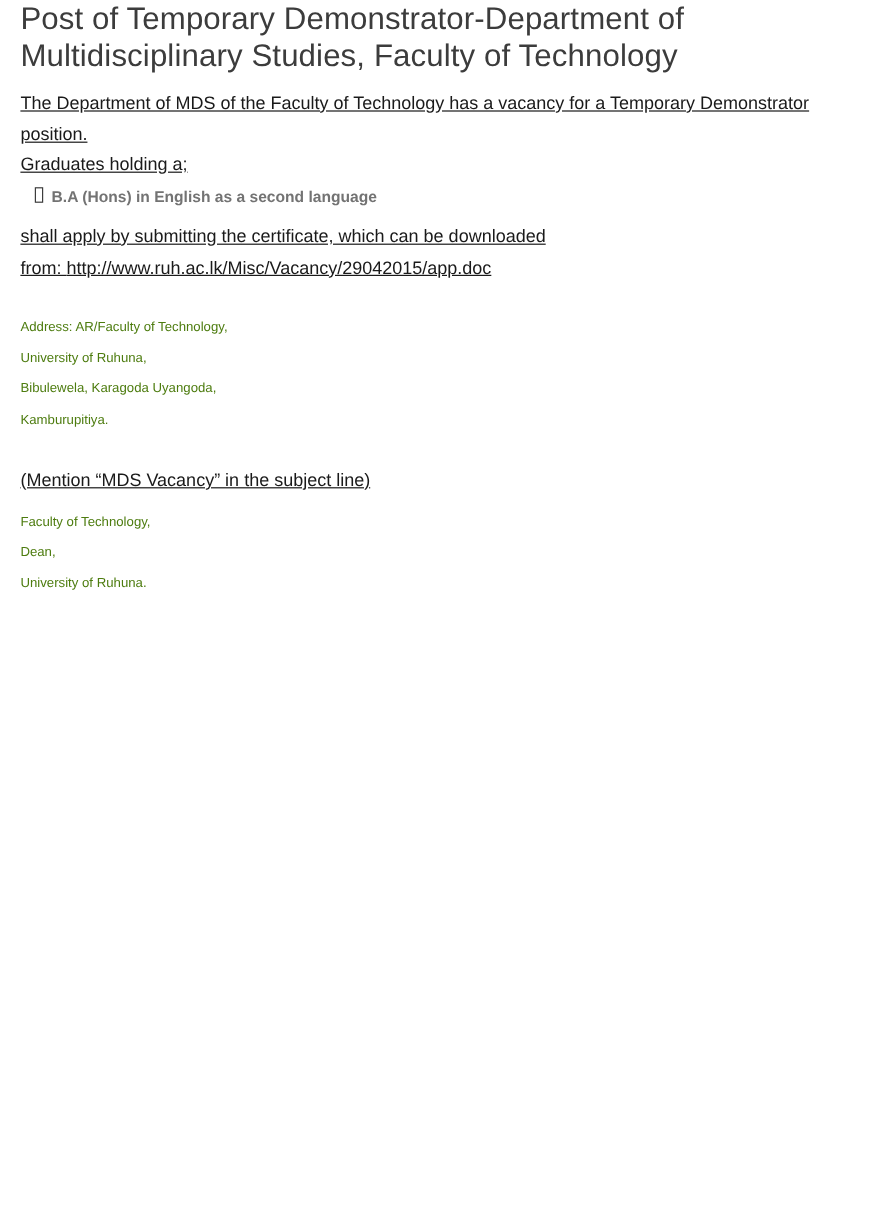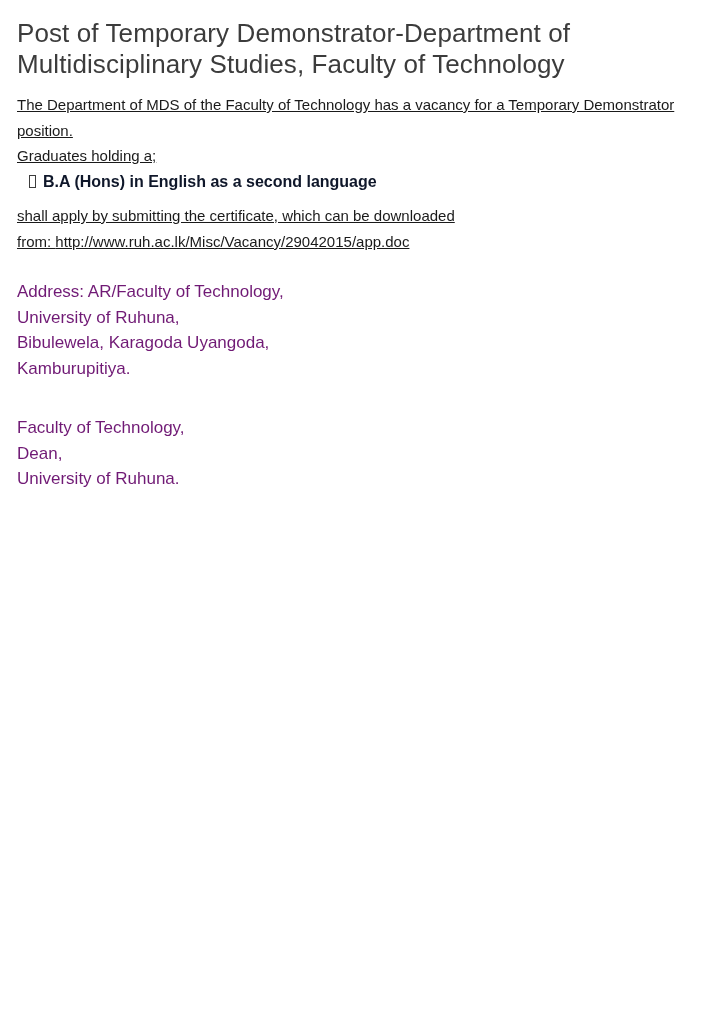--- a/index.html
+++ b/index.html
@@ -22,21 +22,20 @@
     width: 724px;
     height: 1024px;
     box-sizing: border-box;
     padding: 0 17px;
     background: #ffffff;
   }
 
   
   .page-title {
     margin: 0;
-    padding-top: 18px;
     font-size: 26px;
     line-height: 31px;
     font-weight: 300;
     letter-spacing: 0.1px;
     color: #3c3c3c;
     max-width: 625px;
   }
 
   
   .headings {
@@ -64,46 +63,46 @@
     line-height: 25.5px;
     color: #1a1a1a;
     margin: 0;
     max-width: 692px;
     text-decoration: underline;
   }
   .spacer-blank { height: 25px; }
   .spacer-small { height: 9px; }
 
   .bullet-line {
-    font-size: 16px;
+    font-size: 13px;
     line-height: 25.5px;
     font-weight: bold;
-    color: #0f172a;
+    color: #737373;
     margin: 0;
     white-space: nowrap;
     padding-left: 12px;
   }
   
   .tofu {
     display: inline-block;
     width: 7px;
     height: 13px;
     border: 1.3px solid #3d3d3d;
     vertical-align: -1px;
     margin-right: 7px;
     box-sizing: border-box;
     background: transparent;
   }
 
   strong.b { font-weight: bold; color: #111111; }
 
   .addr-line, .sign-line {
-    font-size: 17px;
+    font-size: 11px;
     line-height: 25.5px;
-    color: #701a75;
+    color: #4d7c0f;
     margin: 0;
   }
 </style>
 </head>
 <body>
 
 <div class="page">
 
   <h1 class="page-title">Post of Temporary Demonstrator-Department of Multidisciplinary Studies, Faculty of Technology</h1>
 
@@ -130,20 +129,21 @@
     <div>
       <p class="addr-line">Address: AR/Faculty of Technology,</p>
       <p class="addr-line">University of Ruhuna,</p>
       <p class="addr-line">Bibulewela, Karagoda Uyangoda,</p>
       <p class="addr-line">Kamburupitiya.</p>
     </div>
 
     <div class="spacer-blank"></div>
 
     <div>
+      <p class="para">(Mention “MDS Vacancy” in the subject line)</p>
     </div>
 
     <div class="spacer-small"></div>
 
     <div>
       <p class="sign-line">Faculty of Technology,</p>
       <p class="sign-line">Dean,</p>
       <p class="sign-line">University of Ruhuna.</p>
     </div>
 

